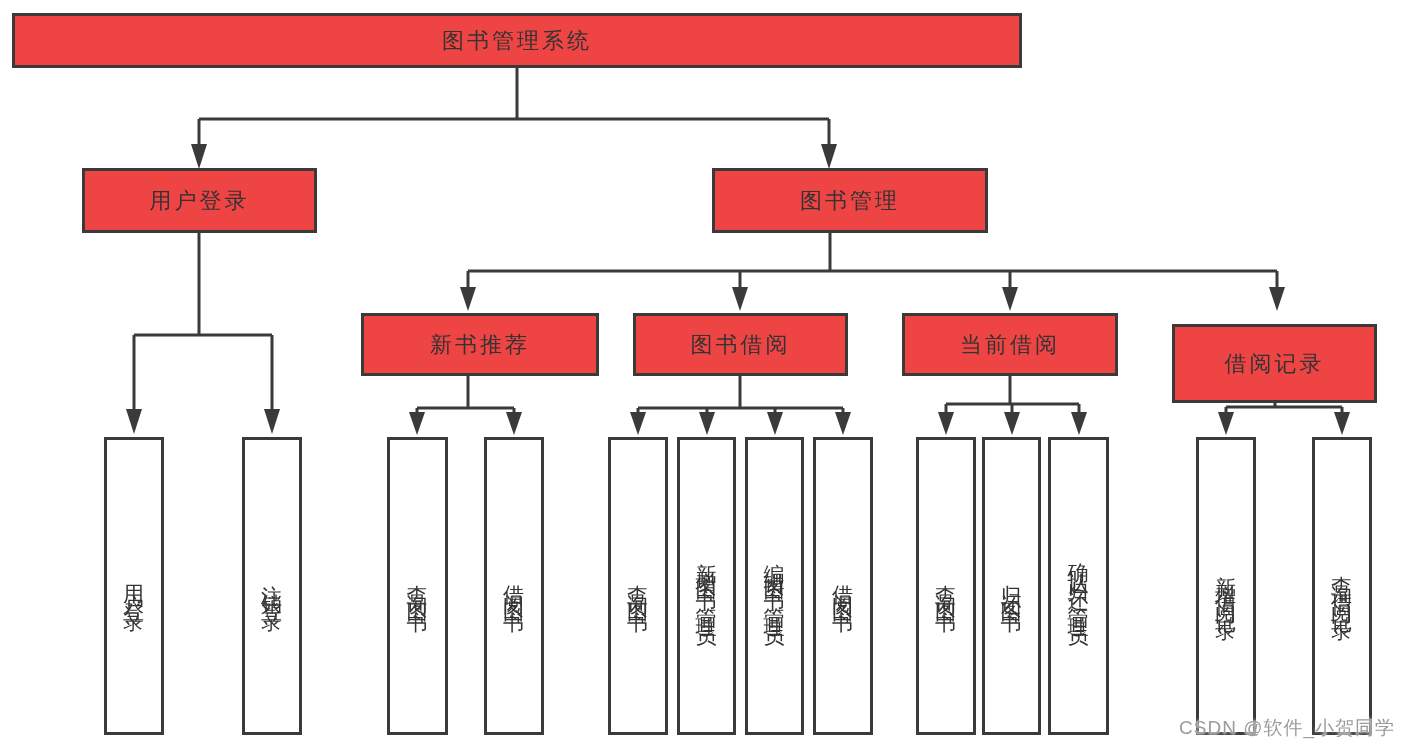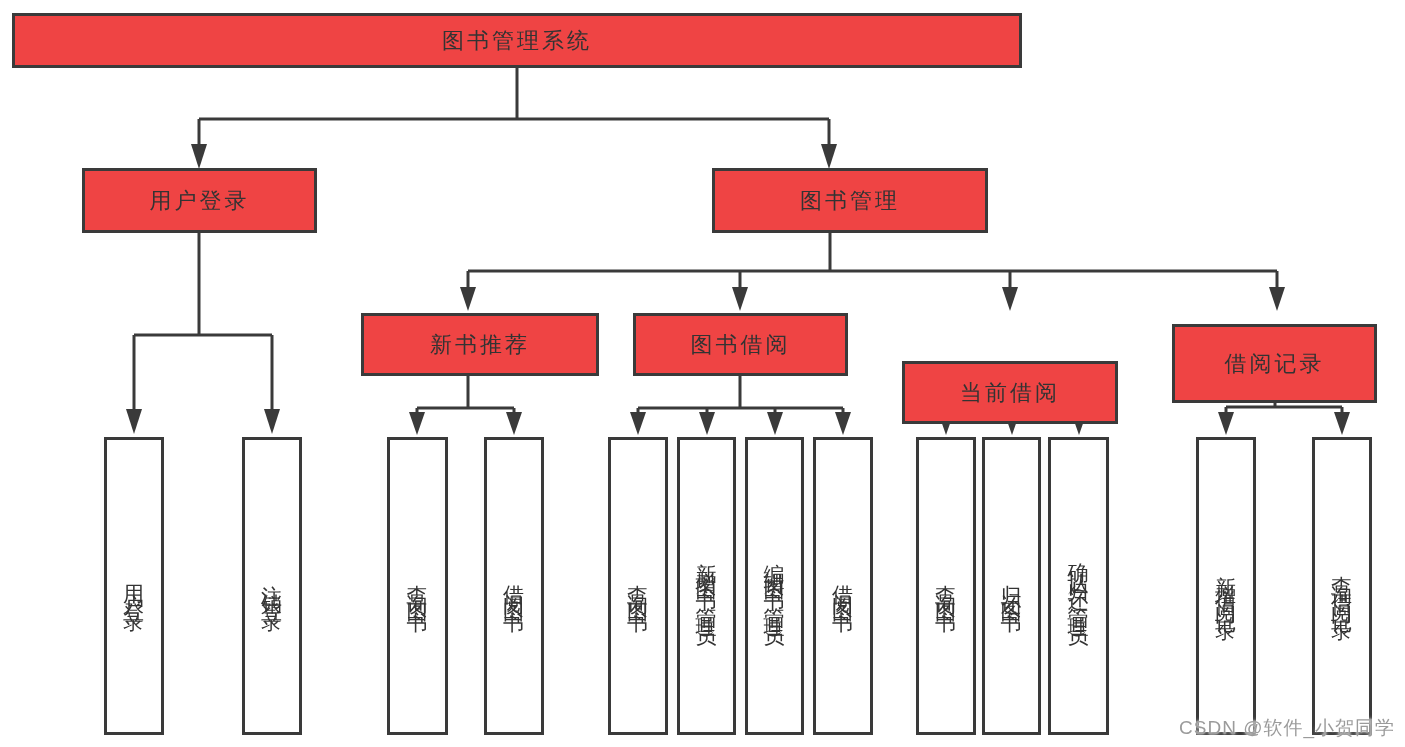--- a/index.html
+++ b/index.html
@@ -147,21 +147,21 @@
   <div class="hbox" style="left:712px; top:168px; width:276px; height:65px;">
     <span>图书管理</span>
   </div>
 
   <div class="hbox" style="left:361px; top:313px; width:238px; height:63px;">
     <span>新书推荐</span>
   </div>
   <div class="hbox" style="left:633px; top:313px; width:215px; height:63px;">
     <span>图书借阅</span>
   </div>
-  <div class="hbox" style="left:902px; top:313px; width:216px; height:63px;margin-top:48px;">
+  <div class="hbox" style="left:902px; top:313px; width:216px; height:63px;">
     <span>当前借阅</span>
   </div>
   <div class="hbox" style="left:1172px; top:324px; width:205px; height:79px;">
     <span>借阅记录</span>
   </div>
 
   <div class="vbox" style="left:104px; top:437px; width:60px; height:298px;">
     <span class="vtext">用户登录</span>
   </div>
   <div class="vbox" style="left:242px; top:437px; width:60px; height:298px;">

